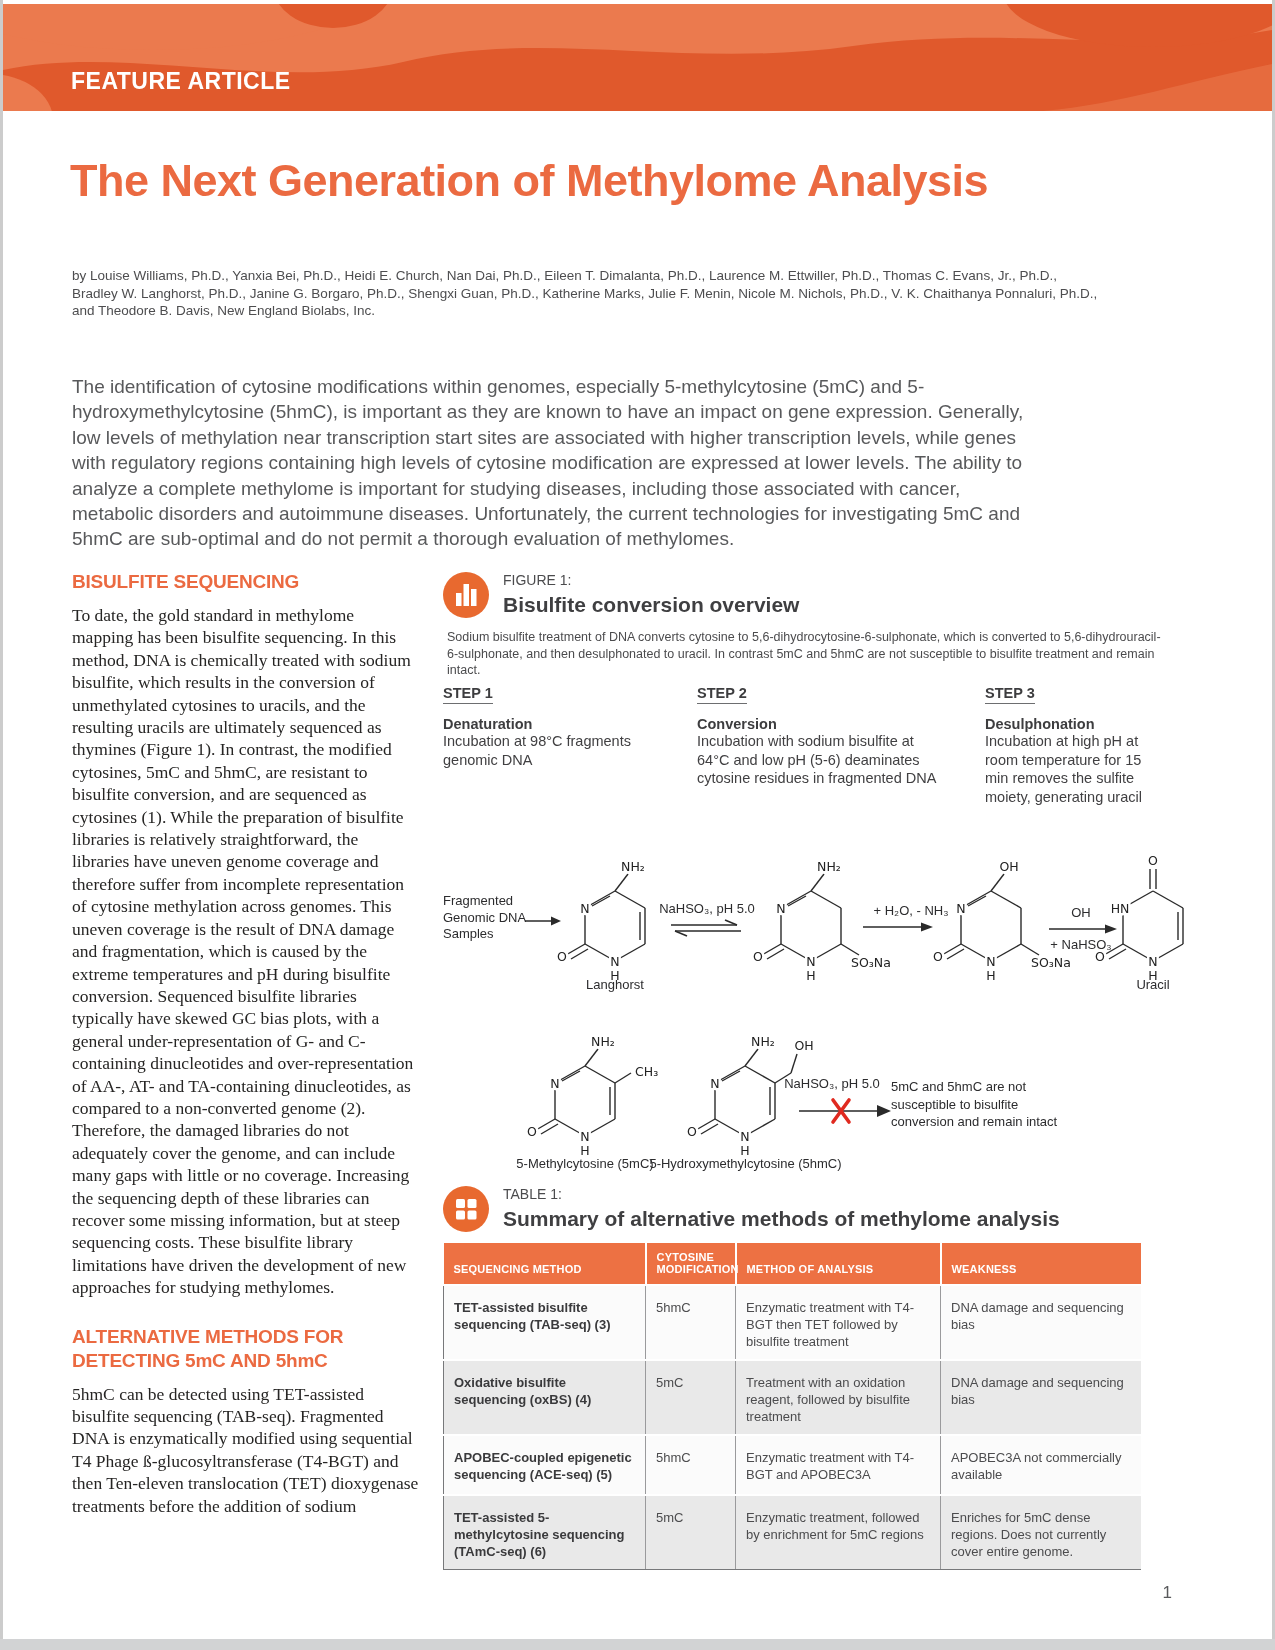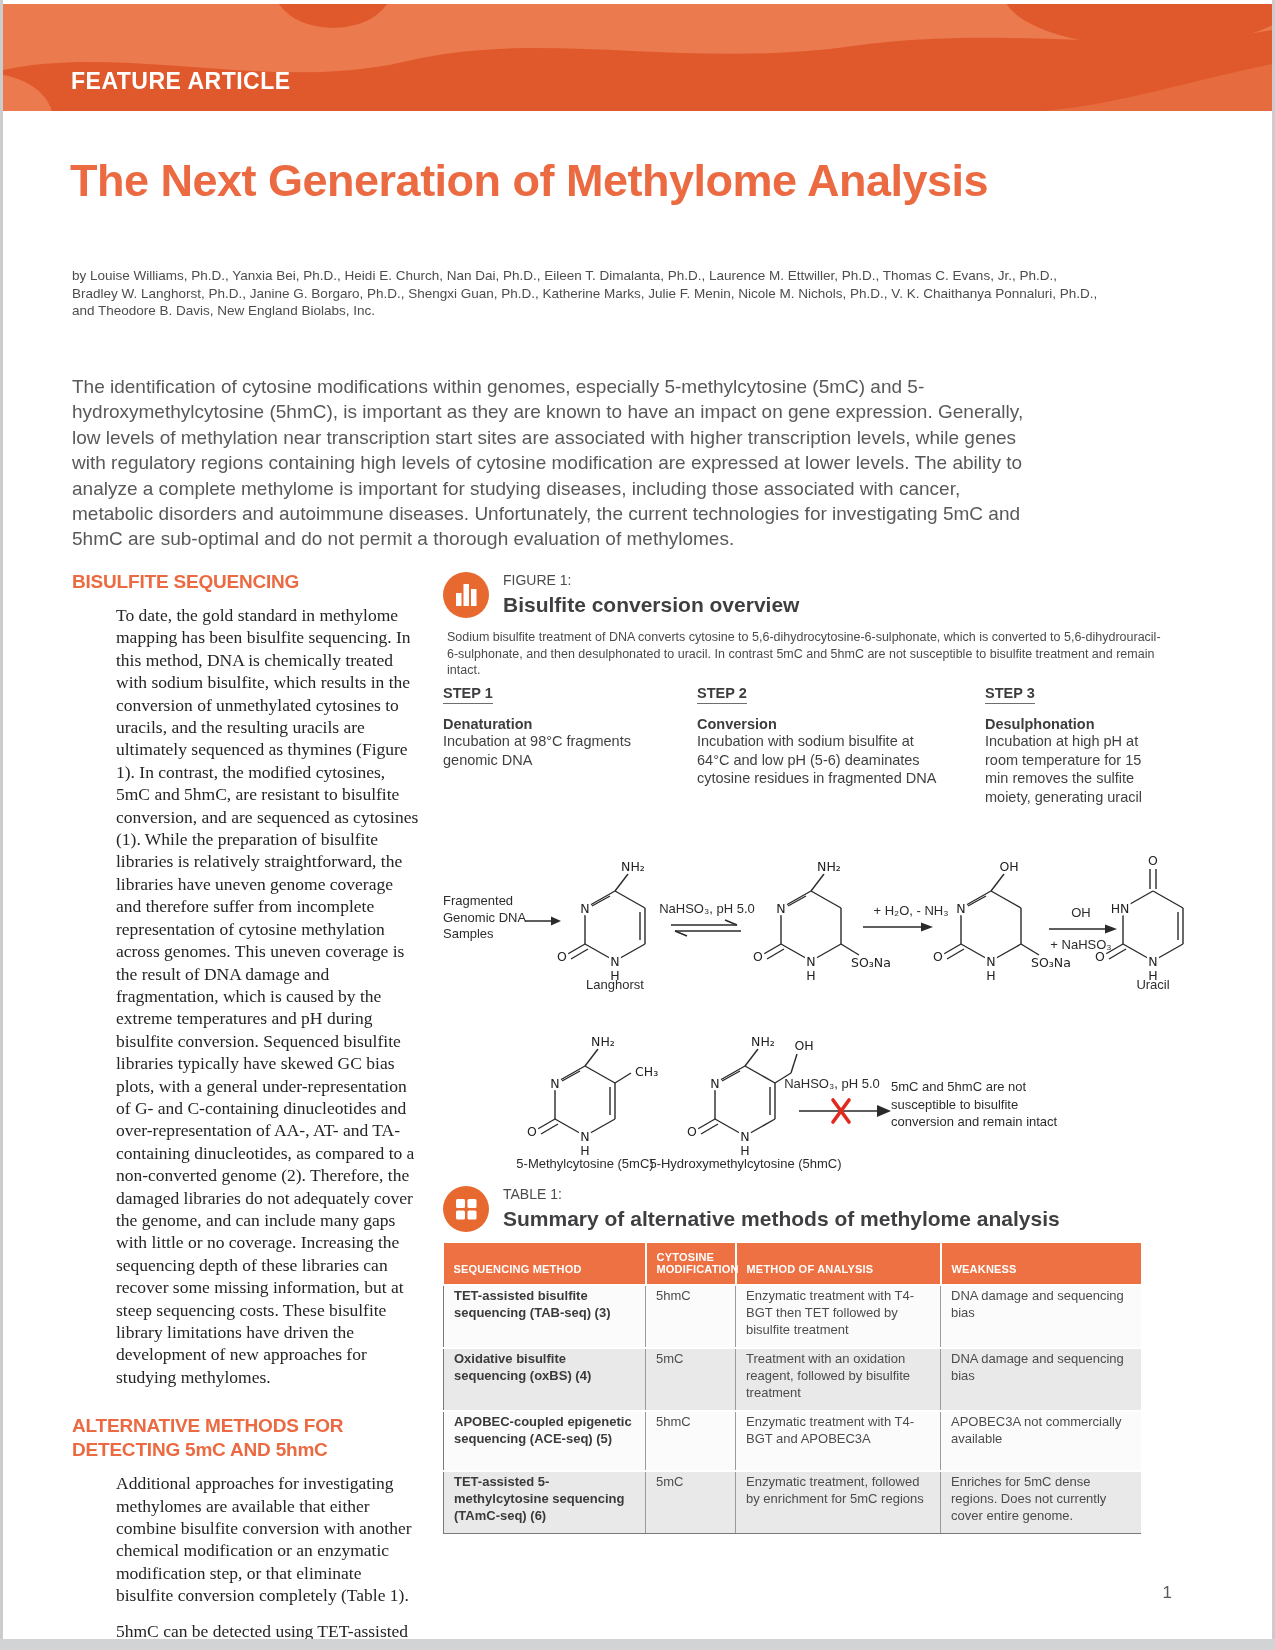--- a/index.html
+++ b/index.html
@@ -16,21 +16,21 @@
   .banner-label { position:absolute; left:68px; top:64px; color:#ffffff; font-weight:bold; font-size:23px; letter-spacing:0.5px; }
 
   
   .title { position:absolute; left:70px; top:152px; color:#eb6a41; font-weight:bold; font-size:45px; line-height:57px; letter-spacing:-0.5px; }
   .authors { position:absolute; left:72px; top:267px; color:#4d4d4f; font-size:13.5px; line-height:17.5px; }
   .intro { position:absolute; left:72px; top:374px; width:960px; color:#58595b; font-size:19px; line-height:25.4px; }
 
   
   .leftcol { position:absolute; left:72px; top:570px; width:347px; }
   .sec-head { color:#eb6a41; font-weight:bold; font-size:19px; line-height:24px; letter-spacing:-0.2px; margin-bottom:10px; }
-  .leftcol p.serif { font-family:"Liberation Serif","DejaVu Serif",serif; font-size:17.5px; line-height:22.4px; color:#262524; margin-bottom:13px;margin-left:44px; }
+  .leftcol p.serif { font-family:"Liberation Serif","DejaVu Serif",serif; font-size:17.5px; line-height:22.4px; color:#262524; margin-bottom:13px; }
   .sec-head.second { margin-top:26px; }
 
   
   .blk-head { position:absolute; height:50px; }
   .blk-icon { position:absolute; left:0; top:0; width:46px; height:46px; }
   .blk-label { position:absolute; left:60px; top:0; font-size:14px; color:#4b4b4d; }
   .blk-title { position:absolute; left:60px; top:21px; font-size:21px; font-weight:bold; color:#3f3f41; }
   .fig-caption { position:absolute; left:447px; top:629px; width:714px; font-size:12.5px; line-height:16.5px; color:#4b4b4d; }
 
   
@@ -53,21 +53,21 @@
   .xmark line { stroke:#e02a20; stroke-width:3.6; stroke-linecap:round; }
   .rxn-label { position:absolute; font-size:13px; color:#2c2c2e; text-align:center; }
   .rxn-note { position:absolute; font-size:13px; line-height:17.5px; color:#2c2c2e; }
   .struct-caption { position:absolute; font-size:13px; color:#2c2c2e; text-align:center; }
   .frag-text { position:absolute; font-size:13px; line-height:16.5px; color:#2c2c2e; }
 
   
   .t1 { position:absolute; left:443px; top:1243px; width:697px; border-collapse:collapse; table-layout:fixed; }
   .t1 th { background:#ed7143; color:#fff; font-size:11px; font-weight:bold; text-align:left; vertical-align:bottom; padding:8px 10px 9px 10px; letter-spacing:0.2px; border-left:2px solid #fff; }
   .t1 th:first-child { border-left:none; }
-  .t1 td { font-size:13px; line-height:17px; color:#4c4c4e; vertical-align:top; padding:1px 10px 9px 10px; border-left:1px solid #9a9a9c; height:60px; }
+  .t1 td { font-size:13px; line-height:17px; color:#4c4c4e; vertical-align:top; padding:13px 10px 9px 10px; border-left:1px solid #9a9a9c; height:60px; }
   .t1 td:first-child { font-weight:bold; color:#3a3a3c; border-left:1px solid #77787a; }
   .t1 tr.odd td { background:#fbfbfb; }
   .t1 tr.even td { background:#e9e9e9; }
   .t1 tbody tr td { border-top:2px solid #fff; }
   .t1 tbody tr:last-child td { border-bottom:1px solid #77787a; }
 
   .pagenum { position:absolute; left:1140px; top:1583px; width:32px; text-align:right; font-size:17px; color:#58595b; }
 </style>
 </head>
 <body>
@@ -101,21 +101,20 @@
 
   <div class="intro">The identification of cytosine modifications within genomes, especially 5-methylcytosine (5mC) and 5-hydroxymethylcytosine (5hmC), is important as they are known to have an impact on gene expression. Generally, low levels of methylation near transcription start sites are associated with higher transcription levels, while genes with regulatory regions containing high levels of cytosine modification are expressed at lower levels. The ability to analyze a complete methylome is important for studying diseases, including those associated with cancer, metabolic disorders and autoimmune diseases. Unfortunately, the current technologies for investigating 5mC and 5hmC are sub-optimal and do not permit a thorough evaluation of methylomes.</div>
 
   <div class="leftcol">
     <div class="sec-head">BISULFITE SEQUENCING</div>
     <p class="serif">To date, the gold standard in methylome mapping has been bisulfite sequencing. In this method, DNA is chemically treated with sodium bisulfite, which results in the conversion of unmethylated cytosines to uracils, and the resulting uracils are ultimately sequenced as thymines (Figure 1). In contrast, the modified cytosines, 5mC and 5hmC, are resistant to bisulfite conversion, and are sequenced as cytosines (1). While the preparation of bisulfite libraries is relatively straightforward, the libraries have uneven genome coverage and therefore suffer from incomplete representation of cytosine methylation across genomes. This uneven coverage is the result of DNA damage and fragmentation, which is caused by the extreme temperatures and pH during bisulfite conversion. Sequenced bisulfite libraries typically have skewed GC bias plots, with a general under-representation of G- and C-containing dinucleotides and over-representation of AA-, AT- and TA-containing dinucleotides, as compared to a non-converted genome (2). Therefore, the damaged libraries do not adequately cover the genome, and can include many gaps with little or no coverage. Increasing the sequencing depth of these libraries can recover some missing information, but at steep sequencing costs. These bisulfite library limitations have driven the development of new approaches for studying methylomes.</p>
     <div class="sec-head second">
       <div>ALTERNATIVE METHODS FOR</div>
       <div>DETECTING 5mC AND 5hmC</div>
     </div>
-    <p class="serif">Additional approaches for investigating methylomes are available that either combine bisulfite conversion with another chemical modification or an enzymatic modification step, or that eliminate bisulfite conversion completely (Table 1).</p>
     <p class="serif">5hmC can be detected using TET-assisted bisulfite sequencing (TAB-seq). Fragmented DNA is enzymatically modified using sequential T4 Phage ß-glucosyltransferase (T4-BGT) and then Ten-eleven translocation (TET) dioxygenase treatments before the addition of sodium</p>
   </div>
 
   <div class="blk-head" style="left:443px; top:572px; width:720px;">
     <svg class="blk-icon" viewBox="0 0 46 46">
       <circle cx="23" cy="23" r="23" fill="#e8692f"></circle>
       <rect x="13" y="21" width="5.5" height="13" fill="#fff"></rect>
       <rect x="20.5" y="12" width="5.5" height="22" fill="#fff"></rect>
       <rect x="28" y="17" width="5.5" height="17" fill="#fff"></rect>
     </svg>

